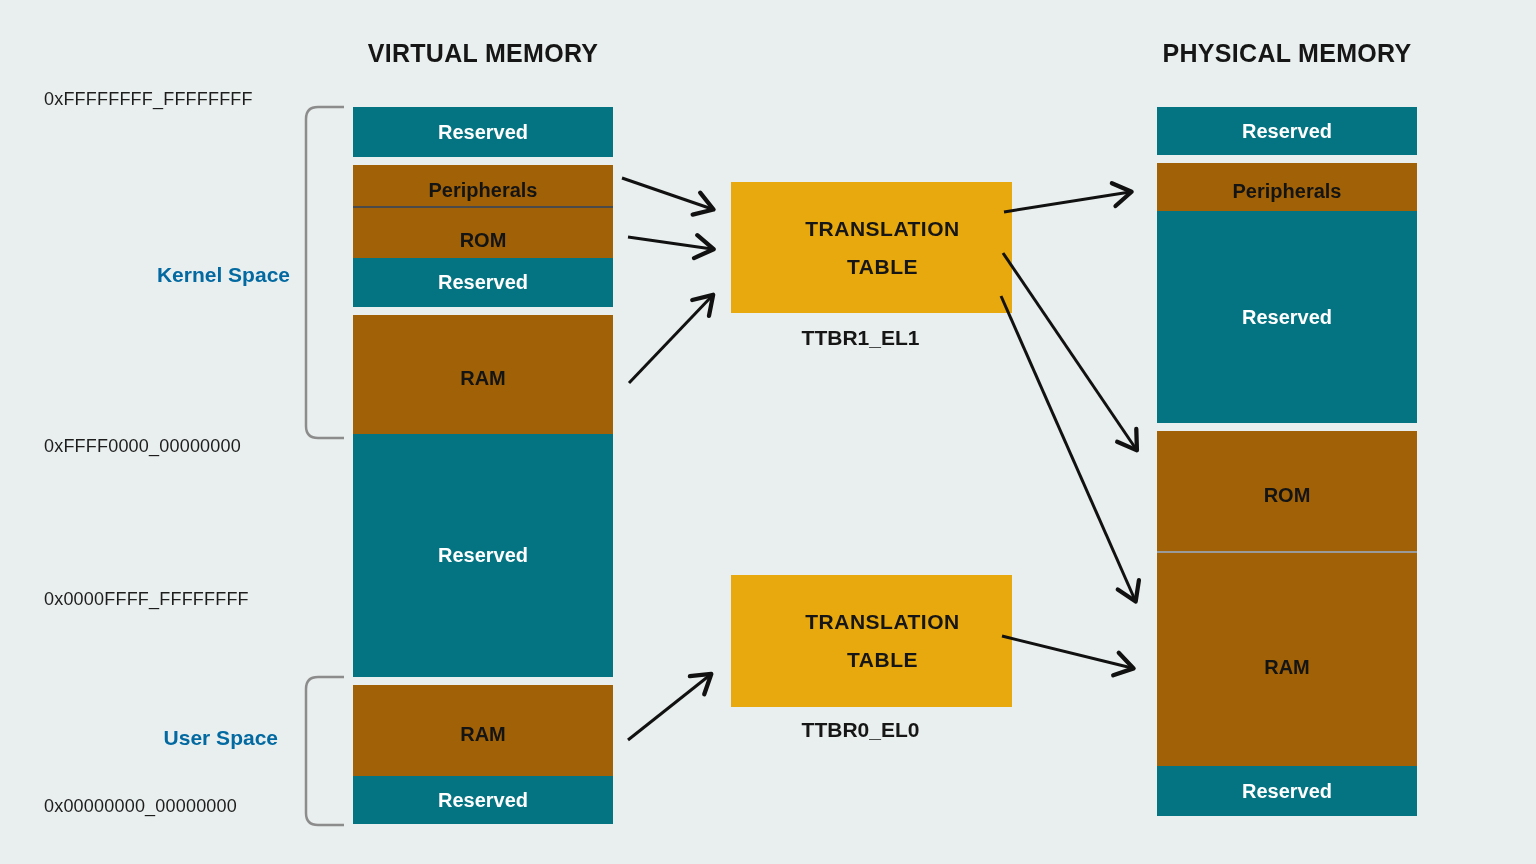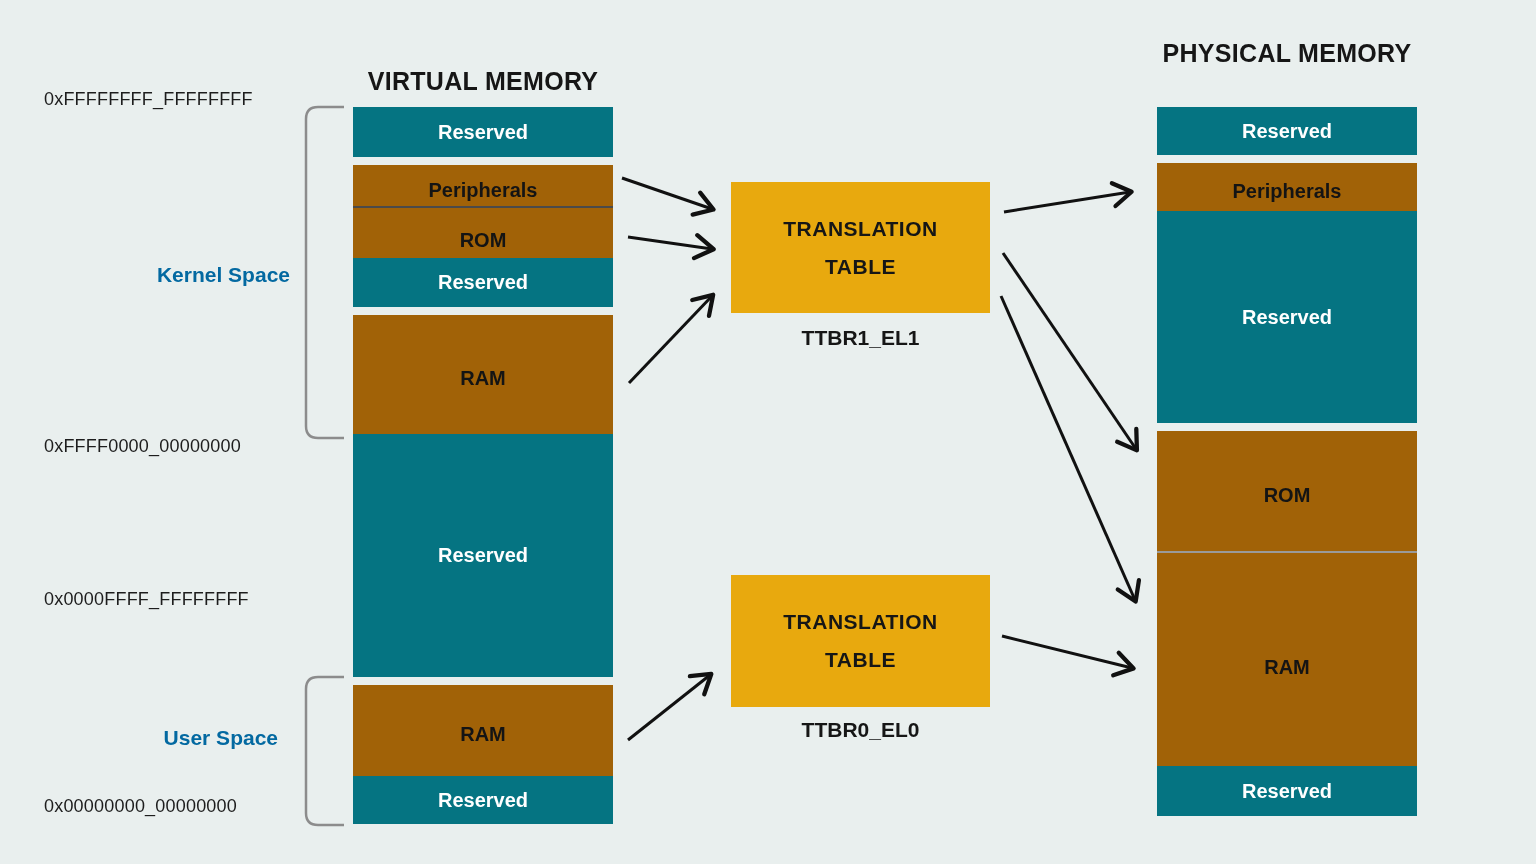--- a/index.html
+++ b/index.html
@@ -19,21 +19,21 @@
     position: absolute;
     top: 38px;
     height: 30px;
     font-size: 25px;
     font-weight: bold;
     color: #161616;
     text-align: center;
     letter-spacing: 0.3px;
     line-height: 30px;
   }
-  #virtual-title  { left: 333px;  width: 300px; margin-top: 28px; }
+  #virtual-title  { left: 333px;  width: 300px; }
   #physical-title { left: 1137px; width: 300px; }
 
   .mem-block {
     position: absolute;
     display: flex;
     align-items: center;
     justify-content: center;
     font-size: 20px;
     font-weight: bold;
     box-sizing: border-box;
@@ -58,20 +58,21 @@
     color: #161616;
     display: flex;
     flex-direction: column;
     align-items: center;
     justify-content: center;
     font-size: 21px;
     font-weight: bold;
     letter-spacing: 0.5px;
     line-height: 38px;
     text-align: center;
+    padding-left: 22px;
   }
   #ttable-1 { top: 182px; height: 131px; }
   #ttable-0 { top: 575px; height: 132px; }
 
   .ttable-register {
     position: absolute;
     left: 731px;
     width: 259px;
     text-align: center;
     font-size: 21px;

